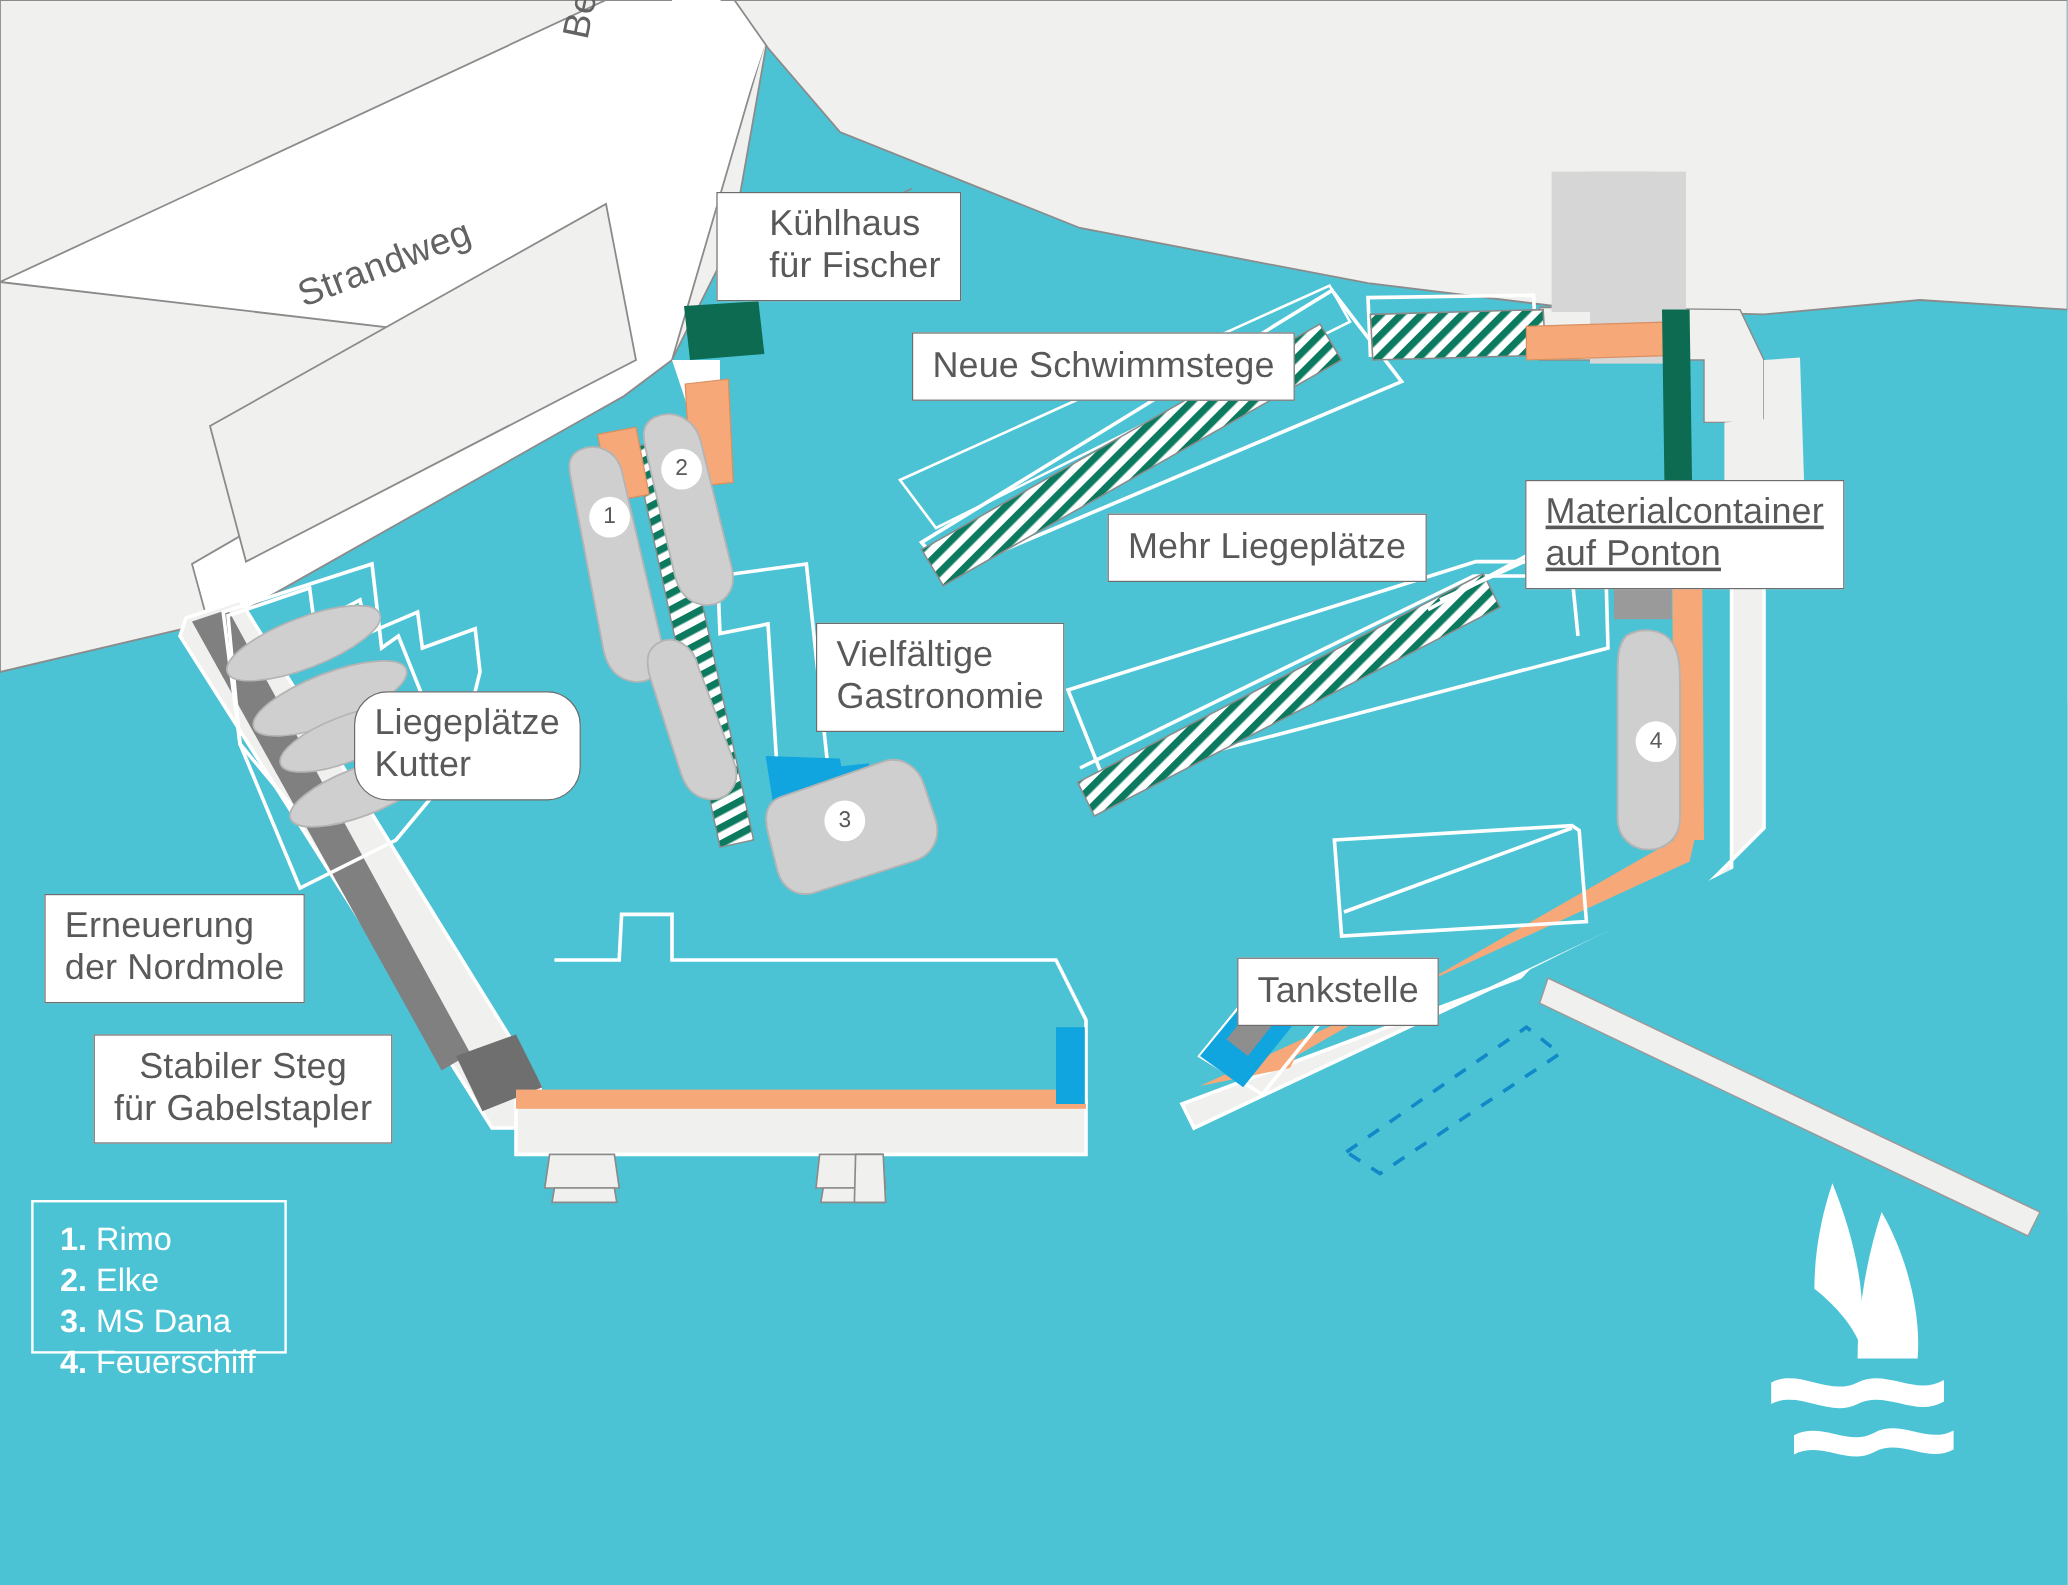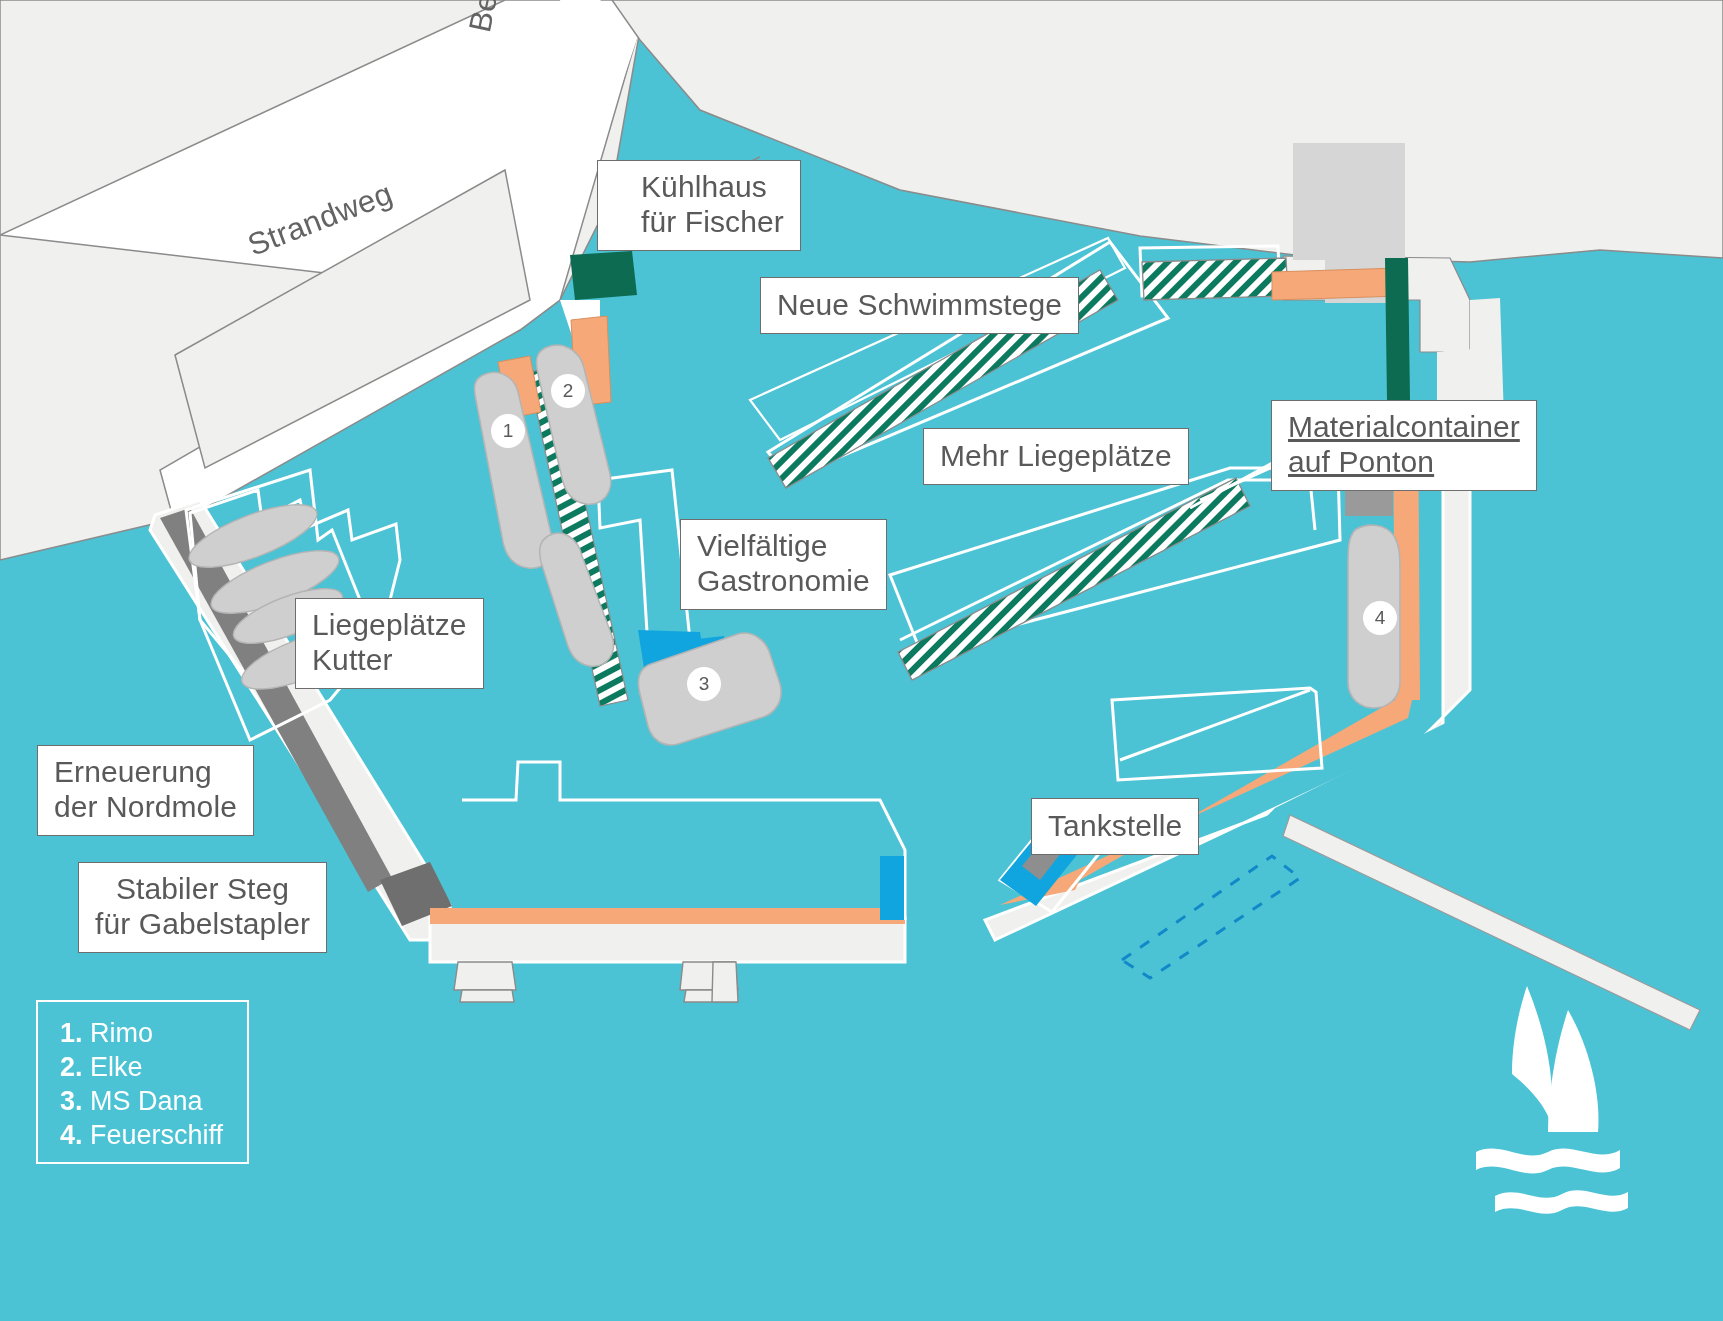--- a/index.html
+++ b/index.html
@@ -35,22 +35,22 @@
     position:absolute;
     color:#636363;
     font-size:31px;
     white-space:nowrap;
     letter-spacing:.4px;
   }
 
   
   #legend {
     position:absolute;
-    left:36px; top:1000px;
-    width:213px; height:164px;
+    left:26px; top:1000px;
+    width:213px; height:128px;
     border:2px solid #ffffff;
     padding:14px 0 0 22px;
   }
   #legend ol { list-style:none; }
   #legend li {
     color:#ffffff;
     font-size:27px;
     line-height:1.26;
     white-space:nowrap;
   }
@@ -242,21 +242,21 @@
   <div class="callout" style="left:760px; top:277px;">Neue Schwimmstege</div>
 
   <div class="callout two" style="left:1271px; top:400px;text-decoration:underline;">Materialcontainer
 auf Ponton</div>
 
   <div class="callout" style="left:923px; top:428px;">Mehr Liegeplätze</div>
 
   <div class="callout two" style="left:680px; top:519px;">Vielfältige
 Gastronomie</div>
 
-  <div class="callout two" style="left:295px; top:598px;">Liegeplätze
+  <div class="callout two" style="left:295px; top:576px;border-radius:28px;">Liegeplätze
 Kutter</div>
 
   <div class="callout two" style="left:37px; top:745px;">Erneuerung
 der Nordmole</div>
 
   <div class="callout two" style="left:78px; top:862px;text-align:center;">Stabiler Steg
 für Gabelstapler</div>
 
   <div class="callout" style="left:1031px; top:798px;">Tankstelle</div>
 

